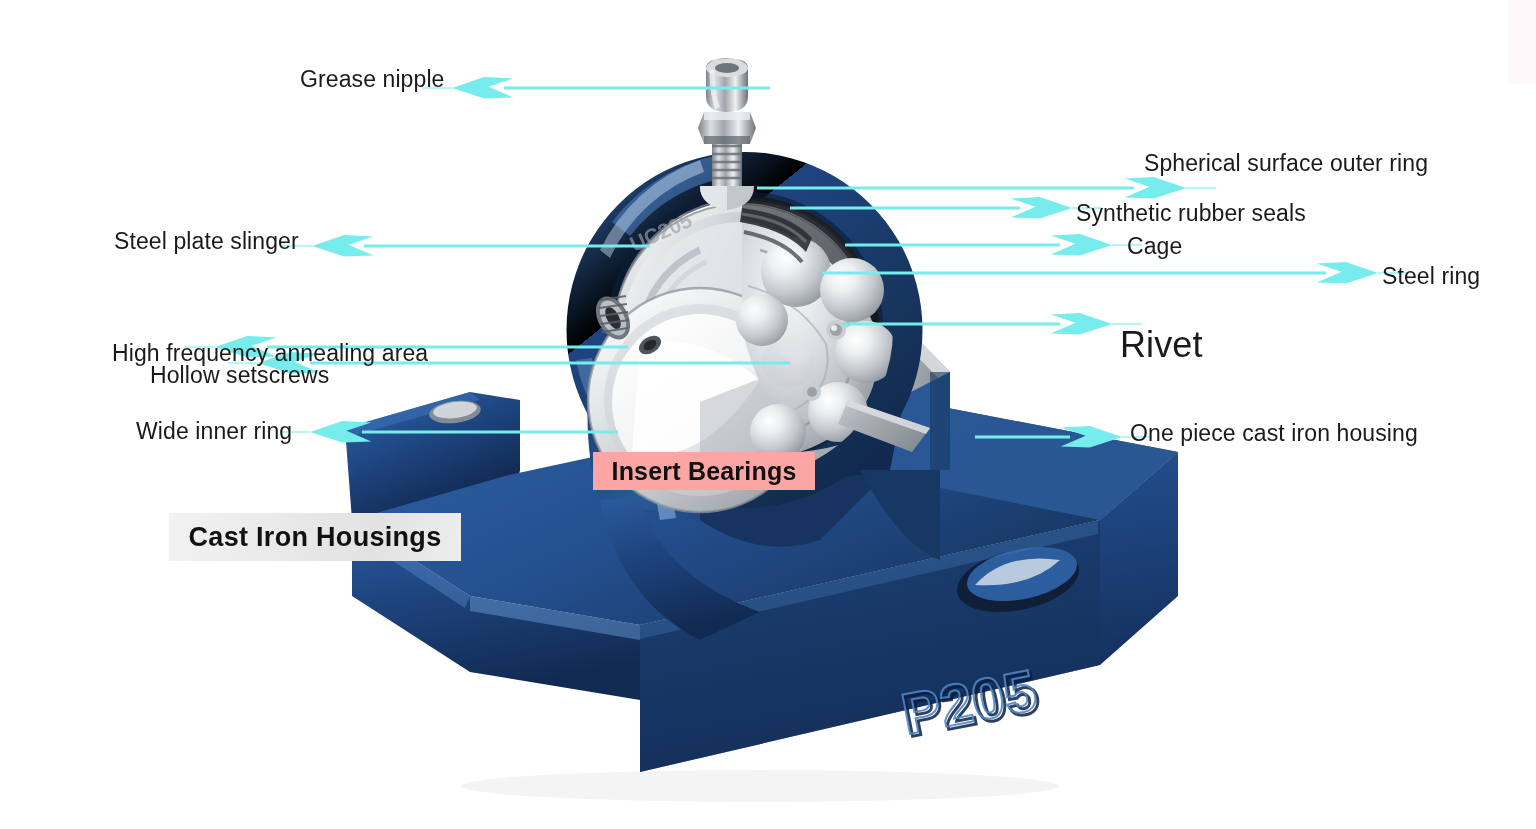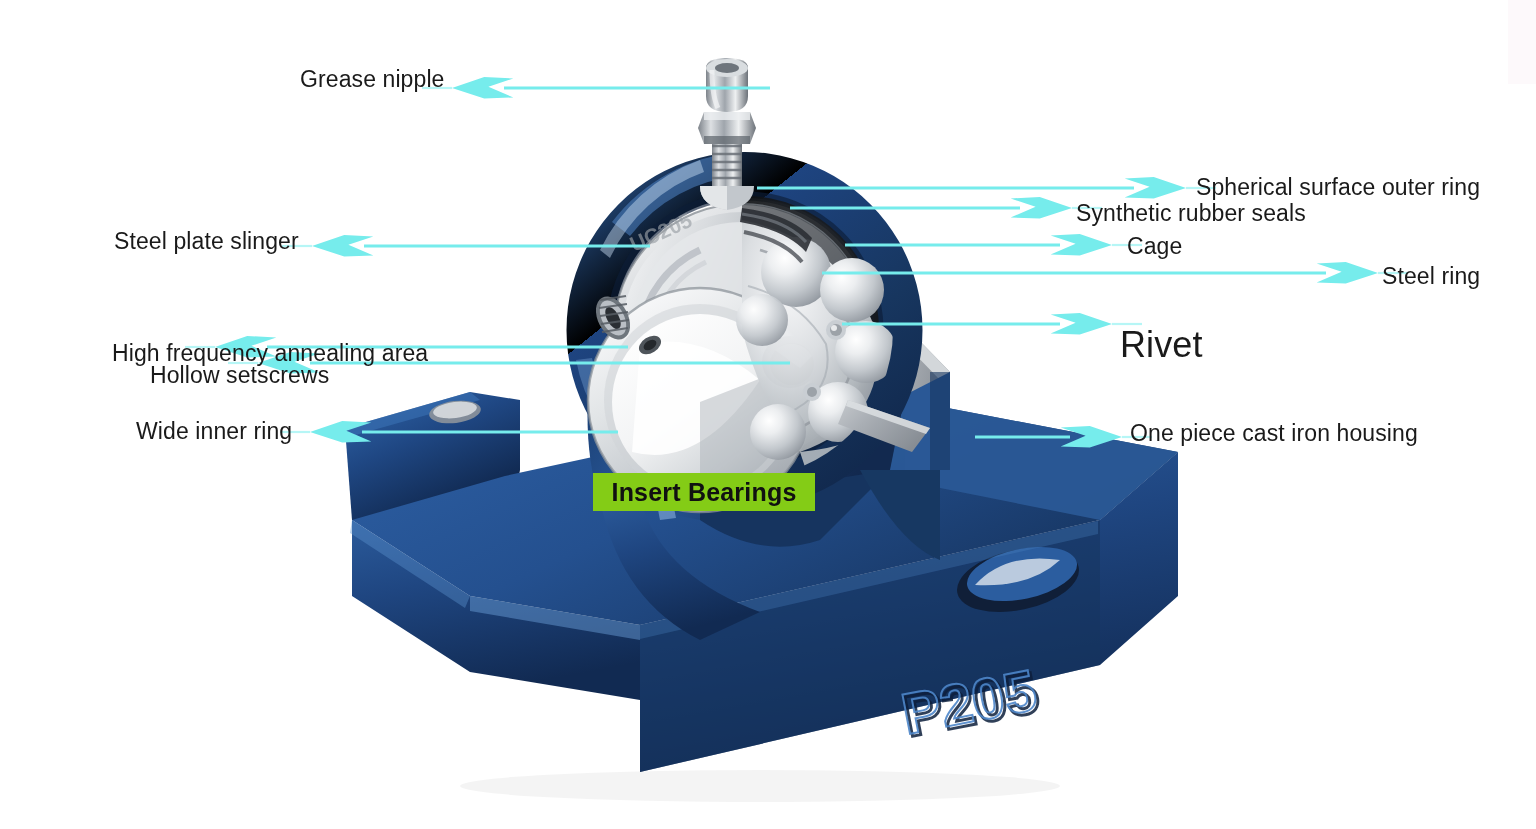--- a/index.html
+++ b/index.html
@@ -44,23 +44,22 @@
     font-family: "Liberation Sans", sans-serif;
     font-weight: bold;
     color: #111111;
     white-space: nowrap;
     display: flex;
     align-items: center;
     justify-content: center;
   }
   #caption-insert-bearings {
     font-size: 25px;
-    background: #84cc16;
+    background: #fca5a5;
     letter-spacing: 0.2px;
-    margin-top: 21px;
   }
   #caption-cast-iron-housings {
     font-size: 27px;
     background: linear-gradient(100deg, #f2f2f2 0%, #eaeaea 35%, #e2e2e2 70%, #ededed 100%);
     letter-spacing: 0.3px;
   }
   .edge-artifact {
     position: absolute;
     background: #fdf9fb;
   }
@@ -465,32 +464,35 @@
      L346.4,430.8
      L371.36,441.5
      L342.24,442.5
      Z" fill="#76ECEC"></path>
         <path d="M310,432 L280,432" stroke="#B6F6F6" stroke-width="2.2" fill="none"></path>
       </g>
     </svg>
 
   <div id="label-layer">
       <div class="callout-label left-side" style="left: 300px; top: 68px;">Grease nipple</div>
-      <div class="callout-label right-side" style="left: 1196px; top: 152px; margin-top: 24px;">Spherical surface outer ring</div>
+      <div class="callout-label right-side" style="left: 1144px; top: 152px;">Spherical surface outer ring</div>
       <div class="callout-label right-side" style="left: 1076px; top: 202px;">Synthetic rubber seals</div>
       <div class="callout-label right-side" style="left: 1116px; top: 235px; margin-left: 11px;">Cage</div>
       <div class="callout-label right-side" style="left: 1382px; top: 265px;">Steel ring</div>
       <div class="callout-label right-side big" style="left: 1120px; top: 310px;">Rivet</div>
       <div class="callout-label right-side" style="left: 1130px; top: 422px;">One piece cast iron housing</div>
       <div class="callout-label left-side" style="left: 114px; top: 230px;">Steel plate slinger</div>
       <div class="callout-label left-side" style="left: 112px; top: 312px; margin-top: 30px;">High frequency annealing area</div>
       <div class="callout-label left-side" style="left: 150px; top: 364px;">Hollow setscrews</div>
       <div class="callout-label left-side" style="left: 136px; top: 420px;">Wide inner ring</div>
     </div>
 
   <div class="caption-box" id="caption-insert-bearings" style="left:593px; top:452px; width:222px; height:38px;">
     <span>Insert Bearings</span>
   </div>
 
+  <div class="caption-box" id="caption-cast-iron-housings" style="left:169px; top:513px; width:292px; height:48px;">
+    <span>Cast Iron Housings</span>
+  </div>
 
   <div class="edge-artifact" style="left:1508px; top:0; width:28px; height:84px;"></div>
 
 </div>
 
 </body></html>

